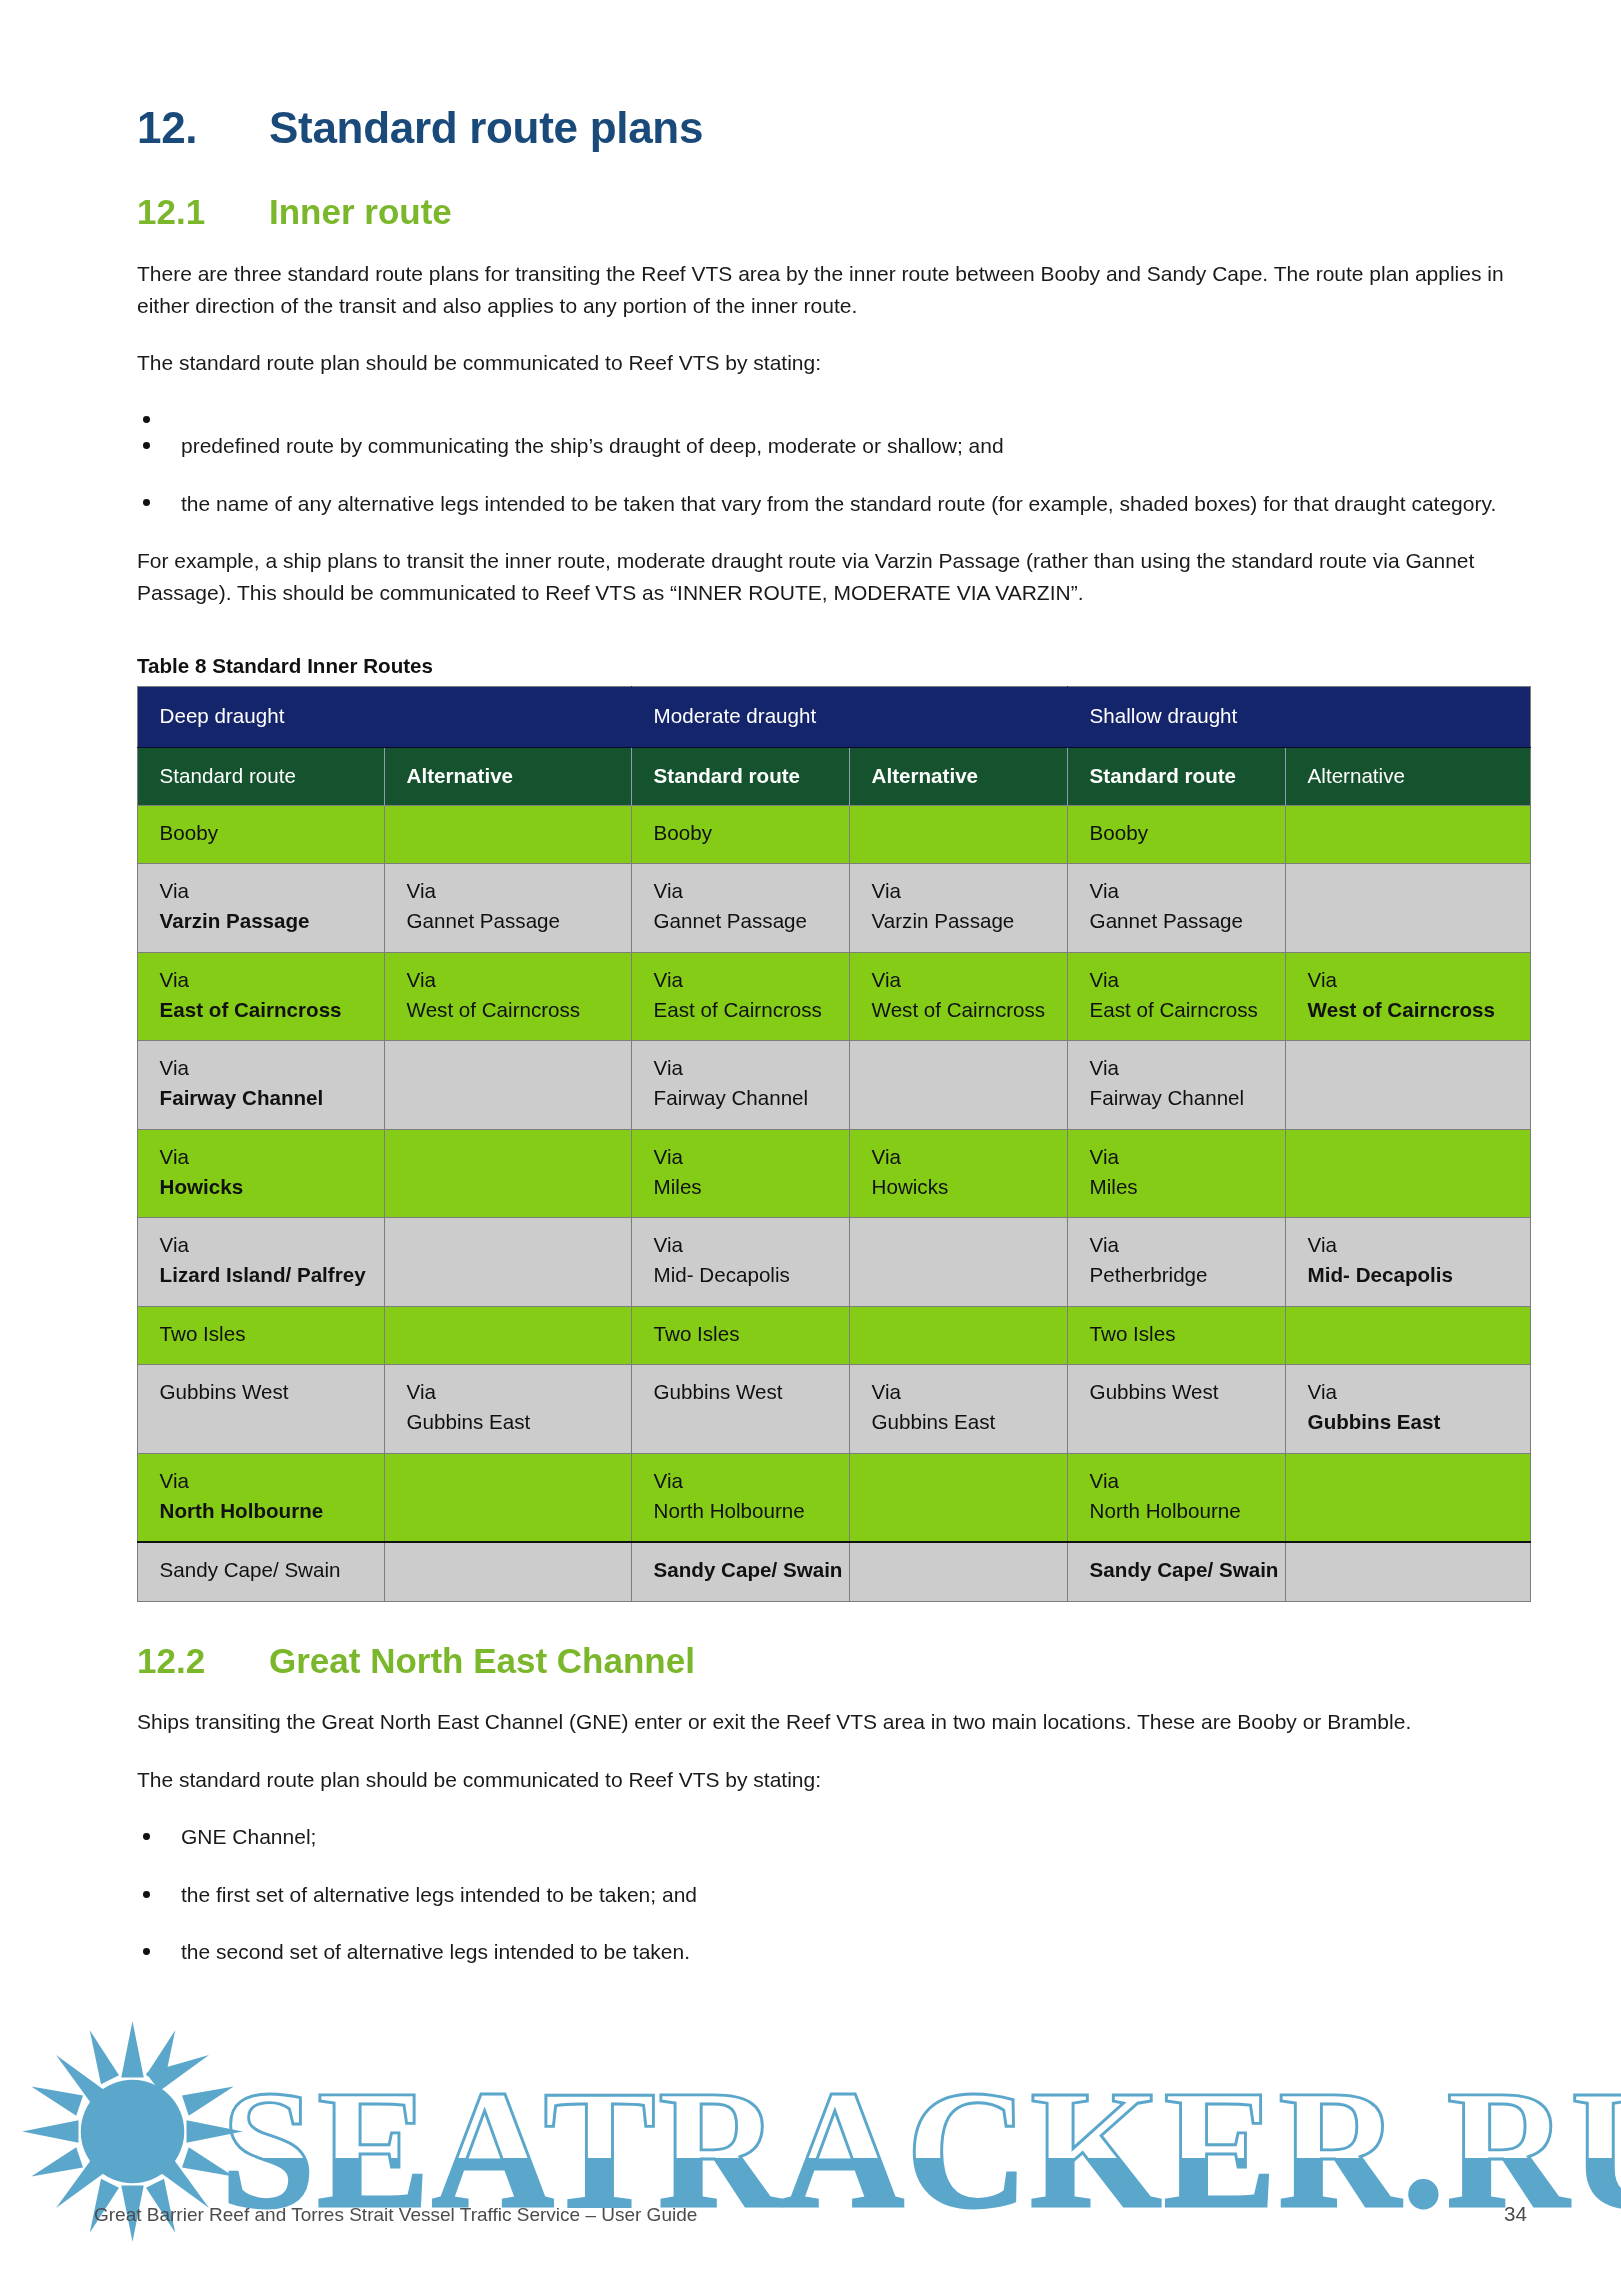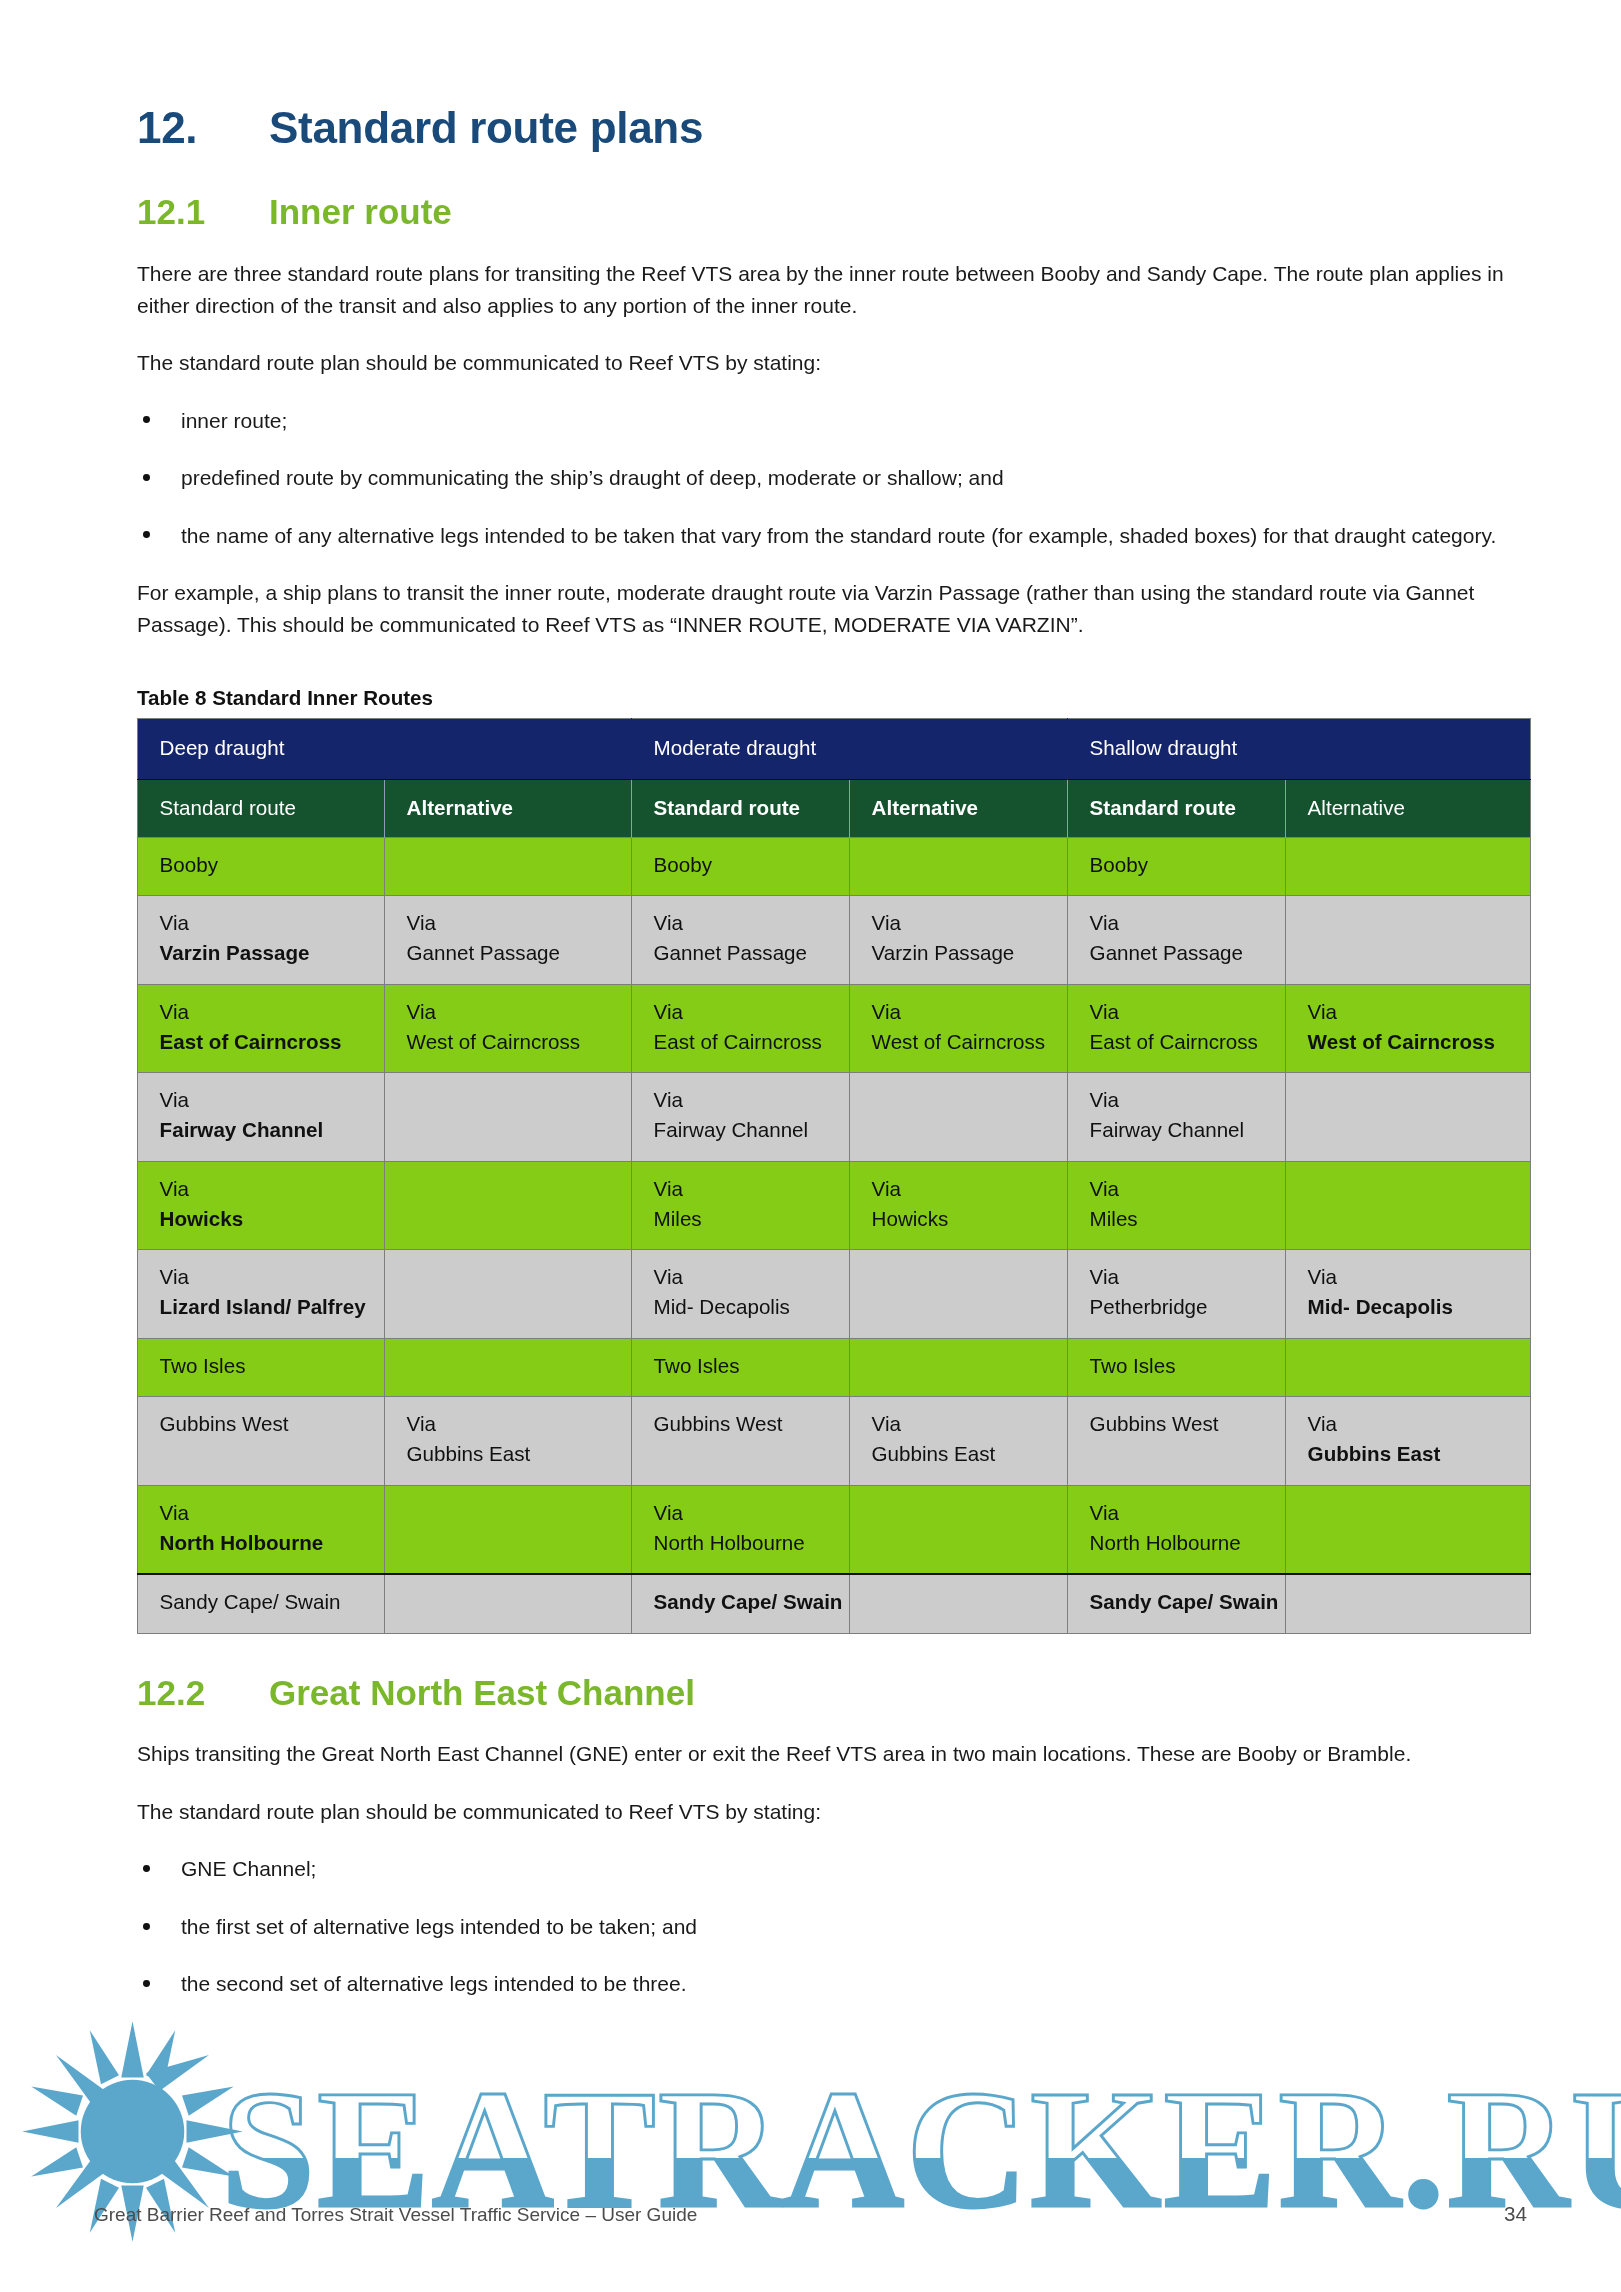--- a/index.html
+++ b/index.html
@@ -224,21 +224,20 @@
       <span class="num">12.1</span>
       <span>Inner route</span>
     </h2>
 
     <p class="body">There are three standard route plans for transiting the Reef VTS area by the inner route between Booby and Sandy Cape. The route plan applies in either direction of the transit and also applies to any portion of the inner route.</p>
     <p class="body">The standard route plan should be communicated to Reef VTS by stating:</p>
 
     <ul class="bullets">
       <li>
         <span class="dot"></span>
-        <span class="txt">inner route;</span>
       </li>
       <li>
         <span class="dot"></span>
         <span class="txt">predefined route by communicating the ship’s draught of deep, moderate or shallow; and</span>
       </li>
       <li>
         <span class="dot"></span>
         <span class="txt">the name of any alternative legs intended to be taken that vary from the standard route (for example, shaded boxes) for that draught category.</span>
       </li>
     </ul>
@@ -475,21 +474,21 @@
       <li>
         <span class="dot"></span>
         <span class="txt">GNE Channel;</span>
       </li>
       <li>
         <span class="dot"></span>
         <span class="txt">the first set of alternative legs intended to be taken; and</span>
       </li>
       <li>
         <span class="dot"></span>
-        <span class="txt">the second set of alternative legs intended to be three.</span>
+        <span class="txt">the second set of alternative legs intended to be taken.</span>
       </li>
     </ul>
 
   </div>
 
   <div class="watermark">
     <svg class="sun" viewBox="0 0 200 200">
       <g fill="#5ba7cc">
         <circle cx="100" cy="100" r="46"></circle>
         <g>

